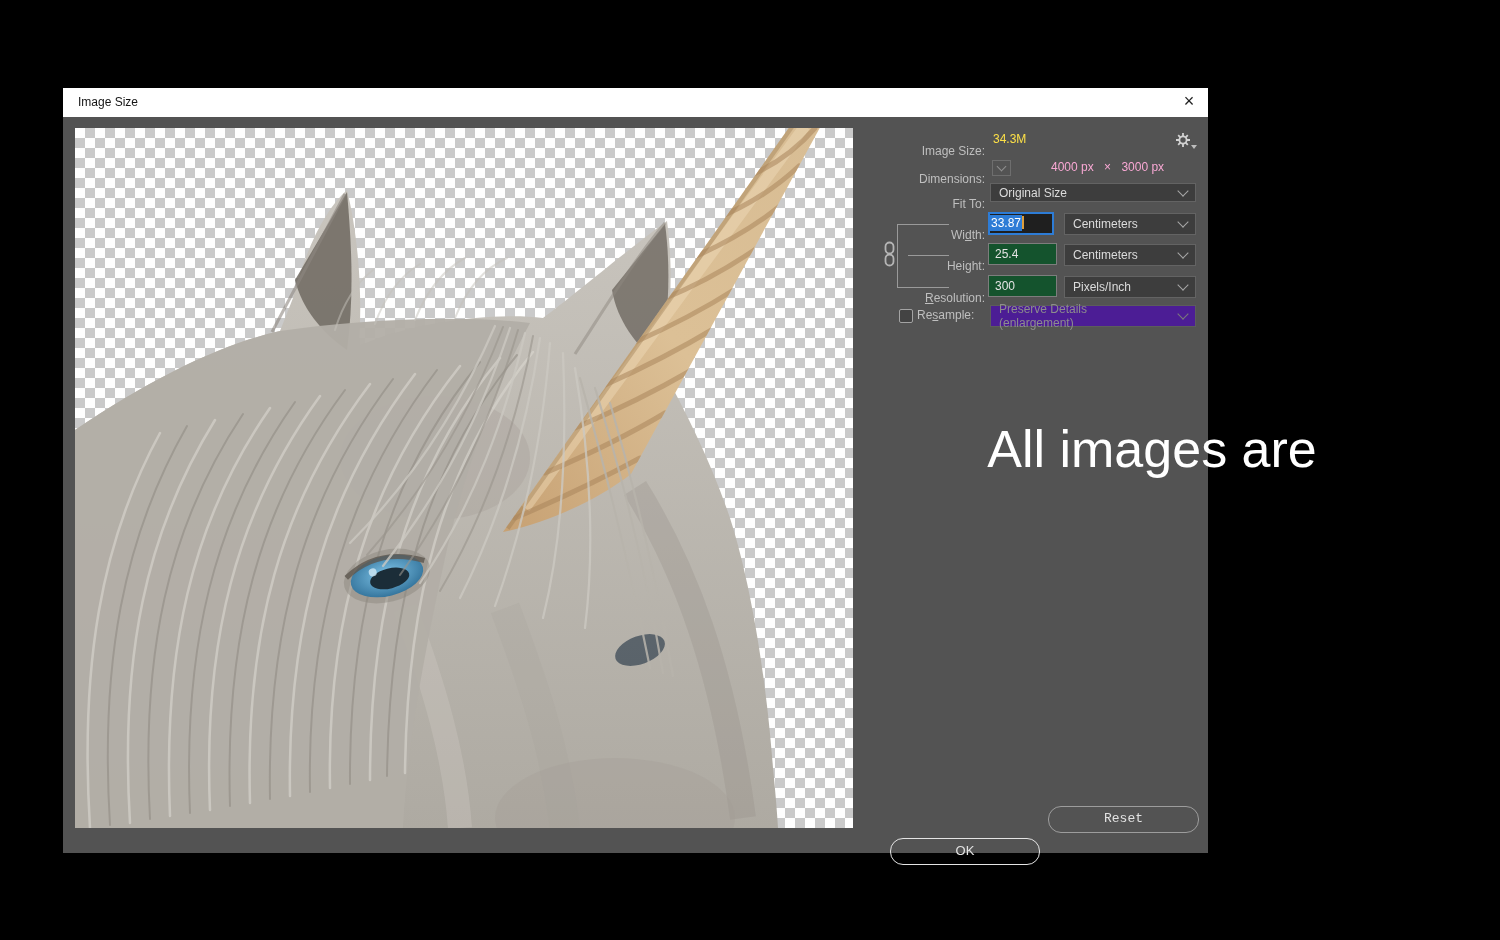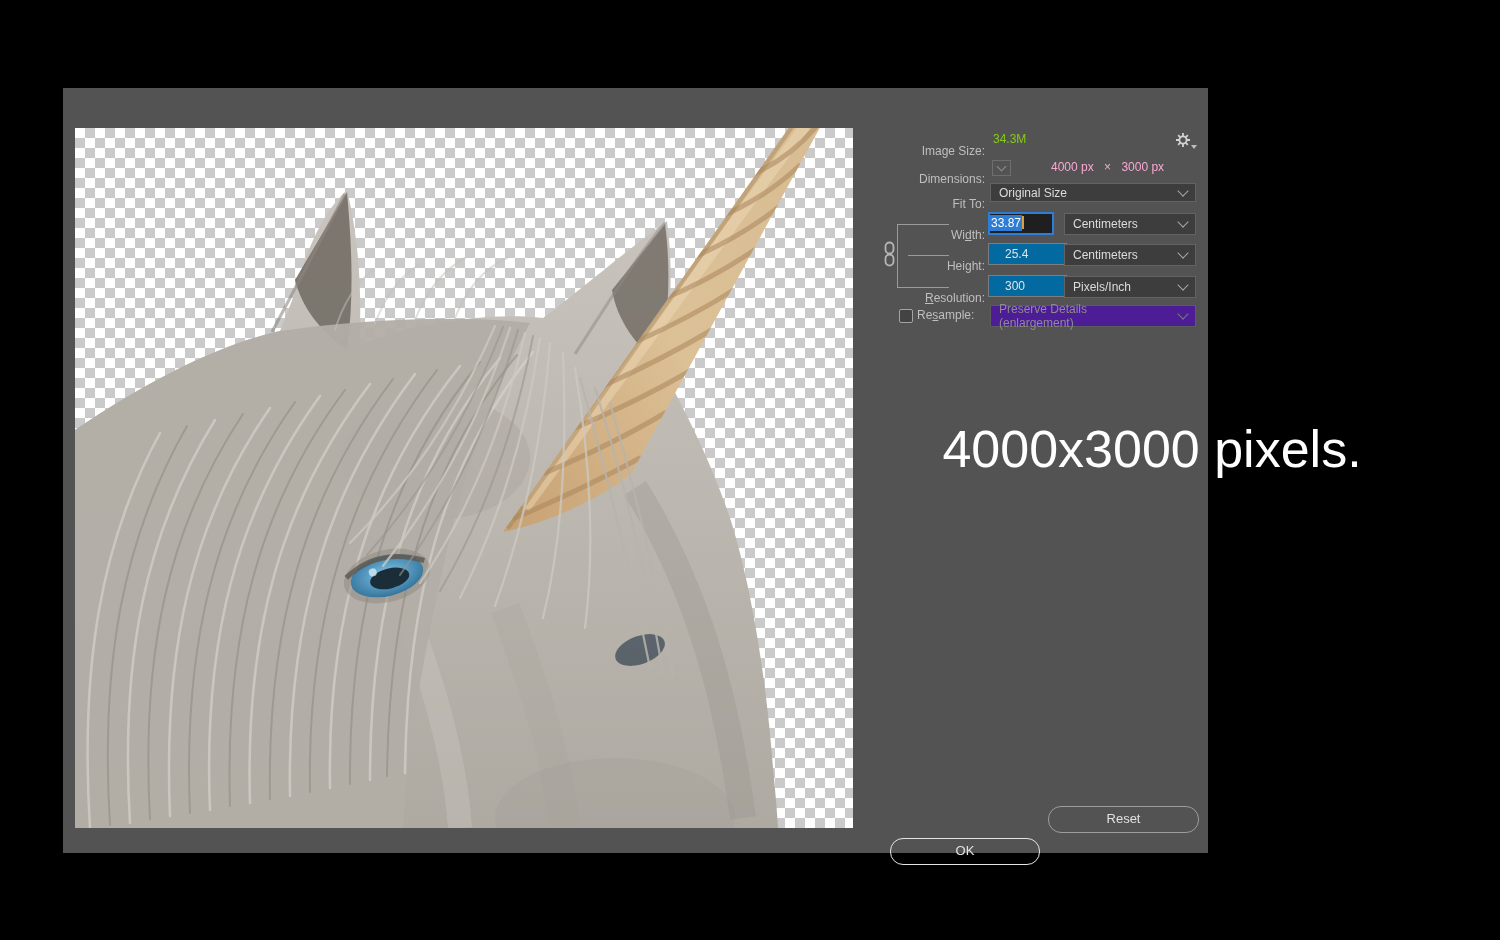--- a/index.html
+++ b/index.html
@@ -8,57 +8,61 @@
   .titlebar{position:absolute;left:0;top:0;width:100%;height:29px;background:#ffffff;}
   .title{position:absolute;left:15px;top:0;line-height:29px;font-size:12px;color:#141414;}
   .close{position:absolute;right:4px;top:0;width:30px;height:29px;line-height:27px;text-align:center;
     font-size:18px;color:#222;cursor:default;}
   
   .preview{position:absolute;left:12px;top:40px;width:778px;height:700px;
     background:repeating-conic-gradient(#cacaca 0% 25%, #ffffff 0% 50%) 0 0/20px 20px;}
   .preview svg{position:absolute;left:0;top:0;}
   
   .lbl{position:absolute;width:160px;left:762px;text-align:right;font-size:12px;color:#bfbfbf;margin-top:12px;}
-  .val{position:absolute;font-size:12px;color:#84cc16;}
+  .val{position:absolute;font-size:12px;color:#fde047;}
   .mn{text-decoration:underline;}
-  .input{position:absolute;background:#0369a1;border:1px solid #7d7d7d;height:20px;line-height:20px;
-    font-size:12px;color:#e3e3e3;padding-left:16px;box-sizing:content-box;}
+  .input{position:absolute;background:#14532d;border:1px solid #7d7d7d;height:20px;line-height:20px;
+    font-size:12px;color:#e3e3e3;padding-left:6px;box-sizing:content-box;}
   .input.focused{background:#1f1f1f;border:2px solid #2d7cd6;height:19px;line-height:19px;padding-left:0;}
   .sel{background:#2d7cd6;color:#fff;padding:1px 1px;}
   .caret{display:inline-block;width:2px;height:13px;background:#dd9e3c;vertical-align:-2px;}
   .dd{position:absolute;background:#3d3d3d;border:1px solid #636363;display:flex;align-items:center;
     justify-content:space-between;font-size:12px;color:#dcdcdc;padding:0 8px;box-sizing:border-box;gap:20px;}
   .dd.disabled{color:#8d8d8d;border-color:#5c5c5c;background:#4c1d95;}
   .chev{width:7px;height:7px;border-right:1.6px solid #a6a6a6;border-bottom:1.6px solid #a6a6a6;
     transform:rotate(45deg);margin-top:-4px;flex:0 0 auto;}
   .dd.disabled .chev{border-color:#7a7a7a;}
   .dimchev{position:absolute;left:929px;top:72px;width:17px;height:14px;border:1px solid #6e6e6e;
     display:flex;align-items:center;justify-content:center;}
   .dimchev .chev{width:6px;height:6px;border-color:#8f8f8f;margin-top:-3px;}
   .cb{position:absolute;left:836px;top:221px;width:12px;height:12px;border:1px solid #a3a3a3;
     background:#434343;border-radius:2px;}
   .brk{position:absolute;background:#9a9a9a;}
   .btn{position:absolute;top:718px;height:25px;border-radius:13px;background:transparent;
     color:#e2e2e2;font-size:13px;text-align:center;line-height:24px;}
   .btn.ok{left:827px;width:148px;border:1.5px solid #e4e4e4;line-height:23px;margin-top:32px;}
-  .btn.reset{left:985px;width:149px;border:1px solid #9d9d9d;}
+  .btn.reset{left:985px;width:149px;border:1px solid #9d9d9d;font-family:Liberation Mono, monospace;}
   .gear{position:absolute;left:1112px;top:44px;width:22px;height:18px;}
   .gear .tri{position:absolute;right:0;bottom:1px;width:0;height:0;border-left:3px solid transparent;
     border-right:3px solid transparent;border-top:4px solid #bdbdbd;}
   .linkicon{position:absolute;left:819px;top:153px;}
   
   .overlay{position:absolute;left:852px;top:414px;width:600px;text-align:center;color:#ffffff;
     font-size:52px;line-height:71px;z-index:10;}
   .overlay div{white-space:nowrap;}
 </style>
 </head>
 <body>
 
 <div class="dialog">
 
+  <div class="titlebar">
+    <span class="title">Image Size</span>
+    <span class="close">×</span>
+  </div>
 
   <div class="preview">
     <svg width="778" height="700" viewBox="0 0 778 700">
       <defs>
         <linearGradient id="bodyG" x1="0" y1="0" x2="0" y2="1">
           <stop offset="0" stop-color="#c9c5be"></stop>
             <stop offset="1" stop-color="#aeaaa2"></stop>
         </linearGradient>
         <linearGradient id="hornG" x1="0" y1="1" x2="1" y2="0">
           <stop offset="0" stop-color="#c7a173"></stop>
@@ -257,14 +261,14 @@
       <span>Preserve Details (enlargement)</span>
       <span class="chev"></span>
     </div>
 
     <div class="btn ok">OK</div>
     <div class="btn reset">Reset</div>
   </div>
 </div>
 
 <div class="overlay">
-  <div>4000x3000 pixels.</div>
+  <div>All images are</div>
 </div>
 
 </body></html>

